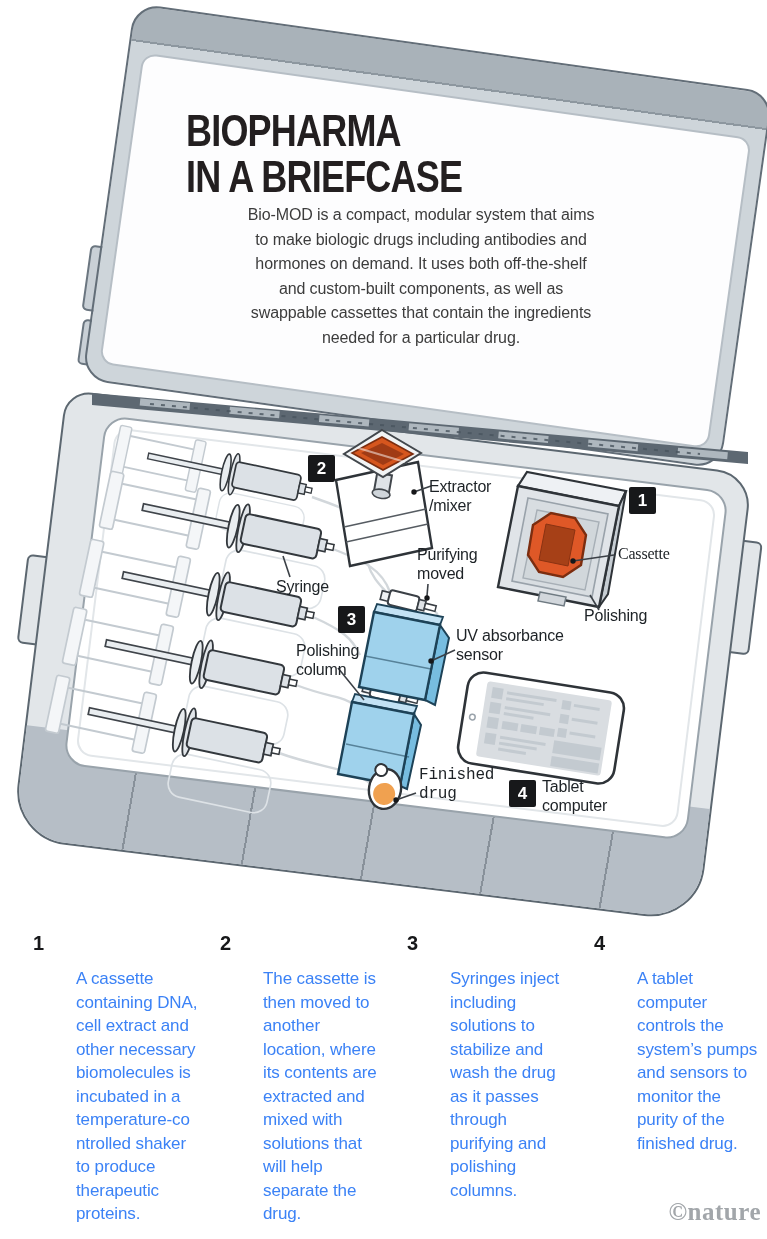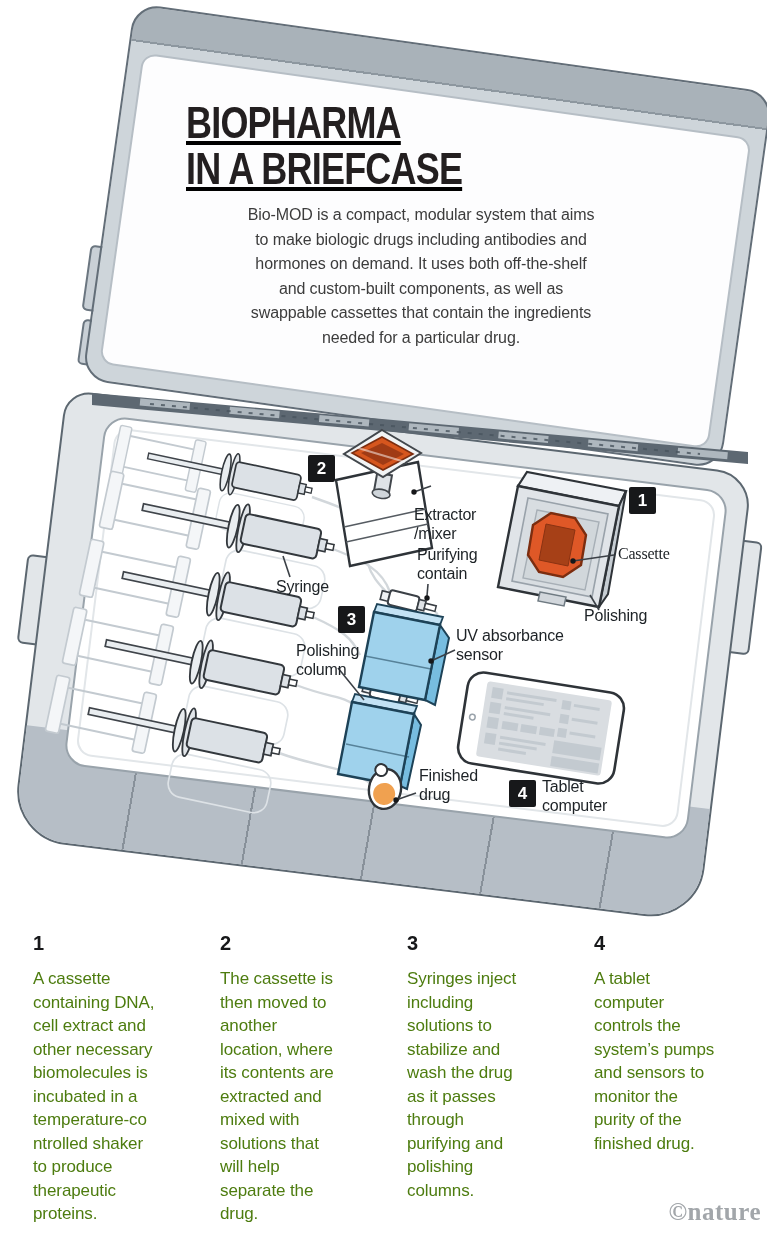--- a/index.html
+++ b/index.html
@@ -6,21 +6,21 @@
   .stage{position:relative;width:767px;height:1239px;background:#ffffff;overflow:hidden;
          font-family:"Liberation Sans","DejaVu Sans",sans-serif;}
   
   .lid-tab{position:absolute;background:#c9d0d6;border:2px solid #6b7680;border-radius:5px;}
   .lid{position:absolute;left:105px;top:46px;width:645px;height:380px;
        transform:rotate(8deg);border-radius:26px;
        background:linear-gradient(180deg,#a9b2b9 0 34px,#8d979f 34px 36px,#ced5da 36px);
        border:2.5px solid #636e78;box-sizing:border-box;}
   .lid-panel{position:absolute;left:13px;right:13px;top:46px;bottom:16px;
        background:#fdfdfe;border:2px solid #b6bec5;border-radius:14px;}
-  .titleblock{position:absolute;left:186px;top:100px;width:480px;text-decoration:underline;}
+  .titleblock{position:absolute;left:186px;top:108px;width:480px;}
   .title-line{font-size:45px;line-height:46px;font-weight:700;color:#231f20;
        letter-spacing:-1px;transform:scaleX(0.8);transform-origin:left top;white-space:nowrap;}
   .intro{position:absolute;left:186px;top:203px;width:470px;font-size:16px;line-height:24.6px;
        color:#3c3c3c;white-space:pre-line;letter-spacing:-0.1px;text-align:center;}
   
   .base-tab{position:absolute;background:#e2e6e9;border:2px solid #5c6770;border-radius:6px;}
   .base{position:absolute;left:36px;top:430px;width:692px;height:452px;transform:rotate(7deg);
        border-radius:26px 36px 54px 54px;background:#e2e6e9;border:2.5px solid #5c6770;
        box-sizing:border-box;overflow:hidden;}
   .ribs{position:absolute;left:-2px;right:-2px;bottom:-2px;height:140px;background:#b6bec6;
@@ -35,21 +35,21 @@
   
   .diagram-svg{position:absolute;left:0;top:0;width:767px;height:935px;}
   .badge{position:absolute;width:27px;height:27px;background:#17181a;color:#ffffff;
        font-weight:700;font-size:17px;display:flex;align-items:center;justify-content:center;
        border-radius:2px;}
   .dlabel{position:absolute;font-size:16px;line-height:19px;color:#1d2226;white-space:pre-line;
        letter-spacing:-0.2px;}
   
   .step{position:absolute;width:176px;}
   .step-num{font-size:20px;font-weight:700;color:#17181a;margin-bottom:12px;}
-  .step-text{font-size:17px;line-height:23.5px;color:#4d7c0f;white-space:pre-line;letter-spacing:-0.1px;}
+  .step-text{font-size:17px;line-height:23.5px;color:#3b82f6;white-space:pre-line;letter-spacing:-0.1px;margin-left:43px;}
   .credit{position:absolute;right:6px;top:1198px;font-family:"Liberation Serif","DejaVu Serif",serif;
        font-weight:700;font-size:25px;color:#a2a6aa;letter-spacing:0.5px;}
 </style>
 </head>
 <body>
 
 <div class="stage">
 
   <div class="lid-tab" style="left:86px;top:246px;width:20px;height:62px;transform:rotate(8deg);"></div>
   <div class="lid-tab" style="left:80px;top:320px;width:20px;height:42px;transform:rotate(8deg);"></div>
@@ -227,32 +227,32 @@
       <path d="M396,800 L416,793"></path>
         <circle cx="396" cy="800" r="2.7" stroke="none"></circle>
     </g>
   </svg>
 
   <div class="badge" style="left:629px;top:487px;">1</div>
   <div class="badge" style="left:308px;top:455px;">2</div>
   <div class="badge" style="left:338px;top:606px;">3</div>
   <div class="badge" style="left:509px;top:780px;">4</div>
 
-  <div class="dlabel" style="left:414px;top:477px;margin-top:28px;">Extractor
+  <div class="dlabel" style="left:429px;top:477px;">Extractor
 /mixer</div>
   <div class="dlabel" style="left:417px;top:545px;">Purifying
-contain</div>
+moved</div>
   <div class="dlabel" style="left:618px;top:544px;font-family:Liberation Serif, serif;">Cassette</div>
   <div class="dlabel" style="left:584px;top:606px;">Polishing</div>
   <div class="dlabel" style="left:456px;top:626px;">UV absorbance
 sensor</div>
   <div class="dlabel" style="left:276px;top:577px;">Syringe</div>
   <div class="dlabel" style="left:296px;top:641px;">Polishing
 column</div>
-  <div class="dlabel" style="left:419px;top:766px;">Finished
+  <div class="dlabel" style="left:419px;top:766px;font-family:Liberation Mono, monospace;">Finished
 drug</div>
   <div class="dlabel" style="left:542px;top:777px;">Tablet
 computer</div>
 
   <div class="step" style="left:33px;top:932px;">
     <div class="step-num">1</div>
     <div class="step-text">A cassette
 containing DNA,
 cell extract and
 other necessary

